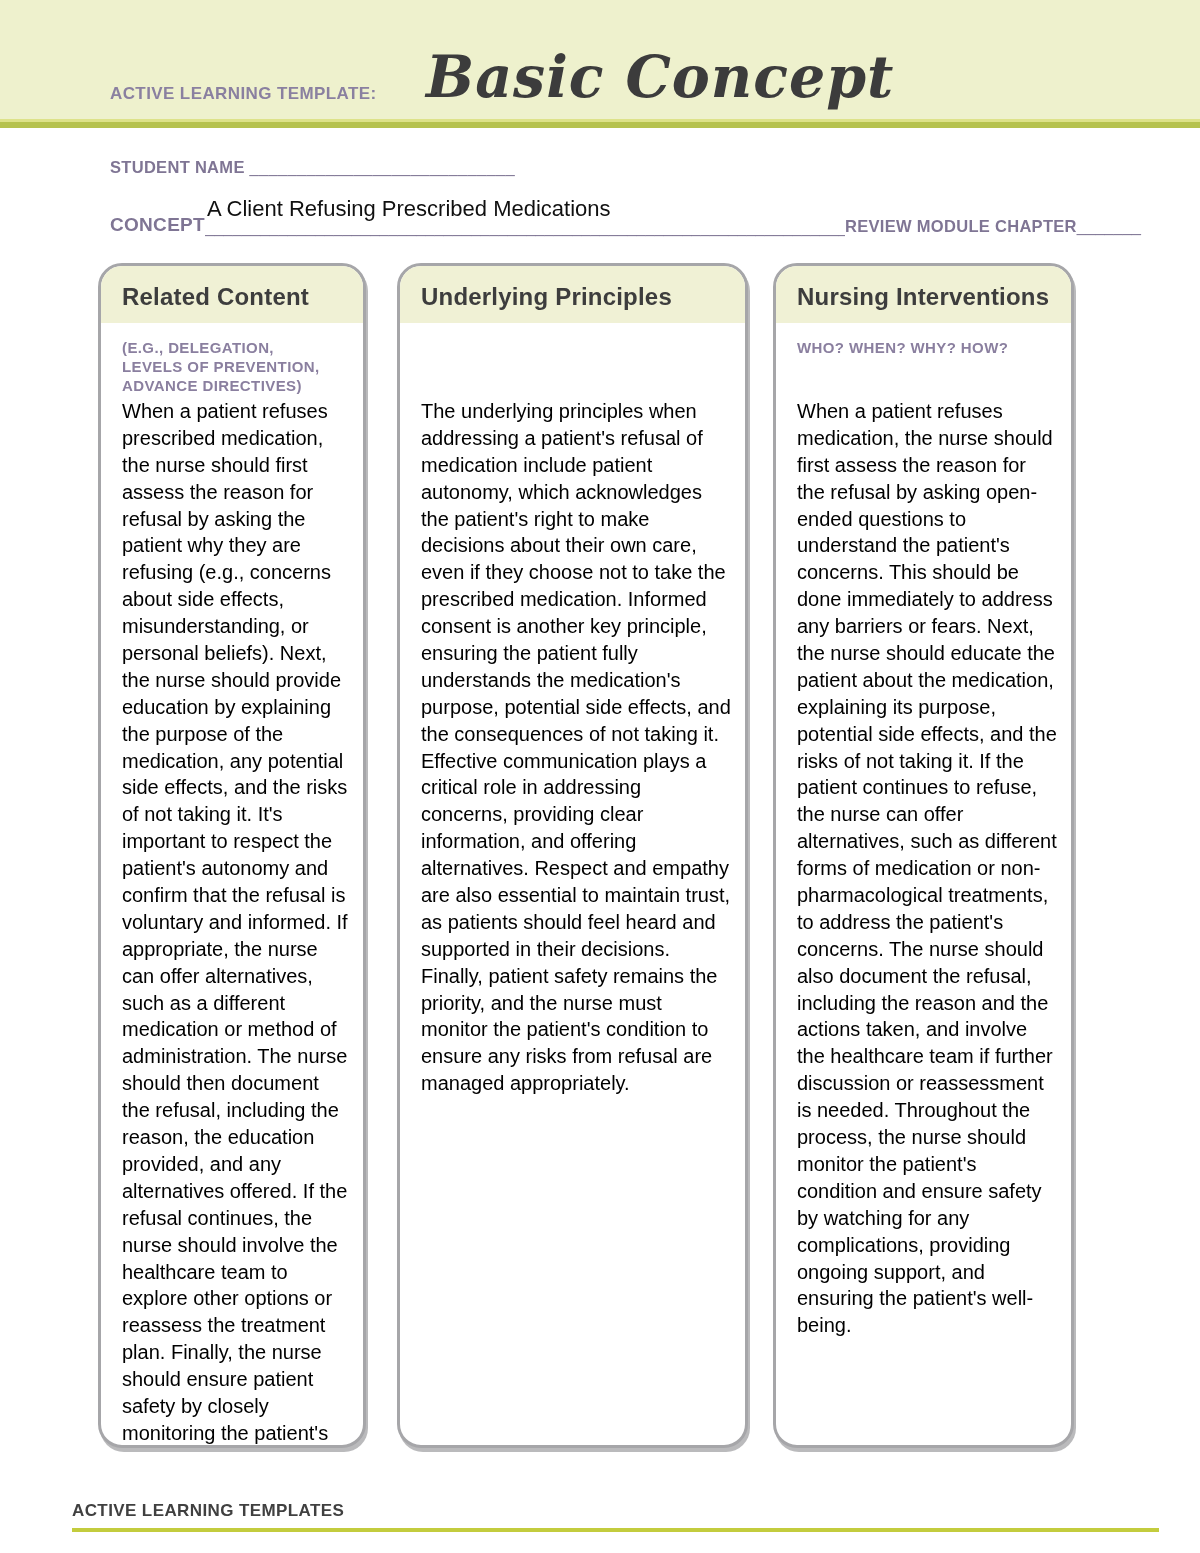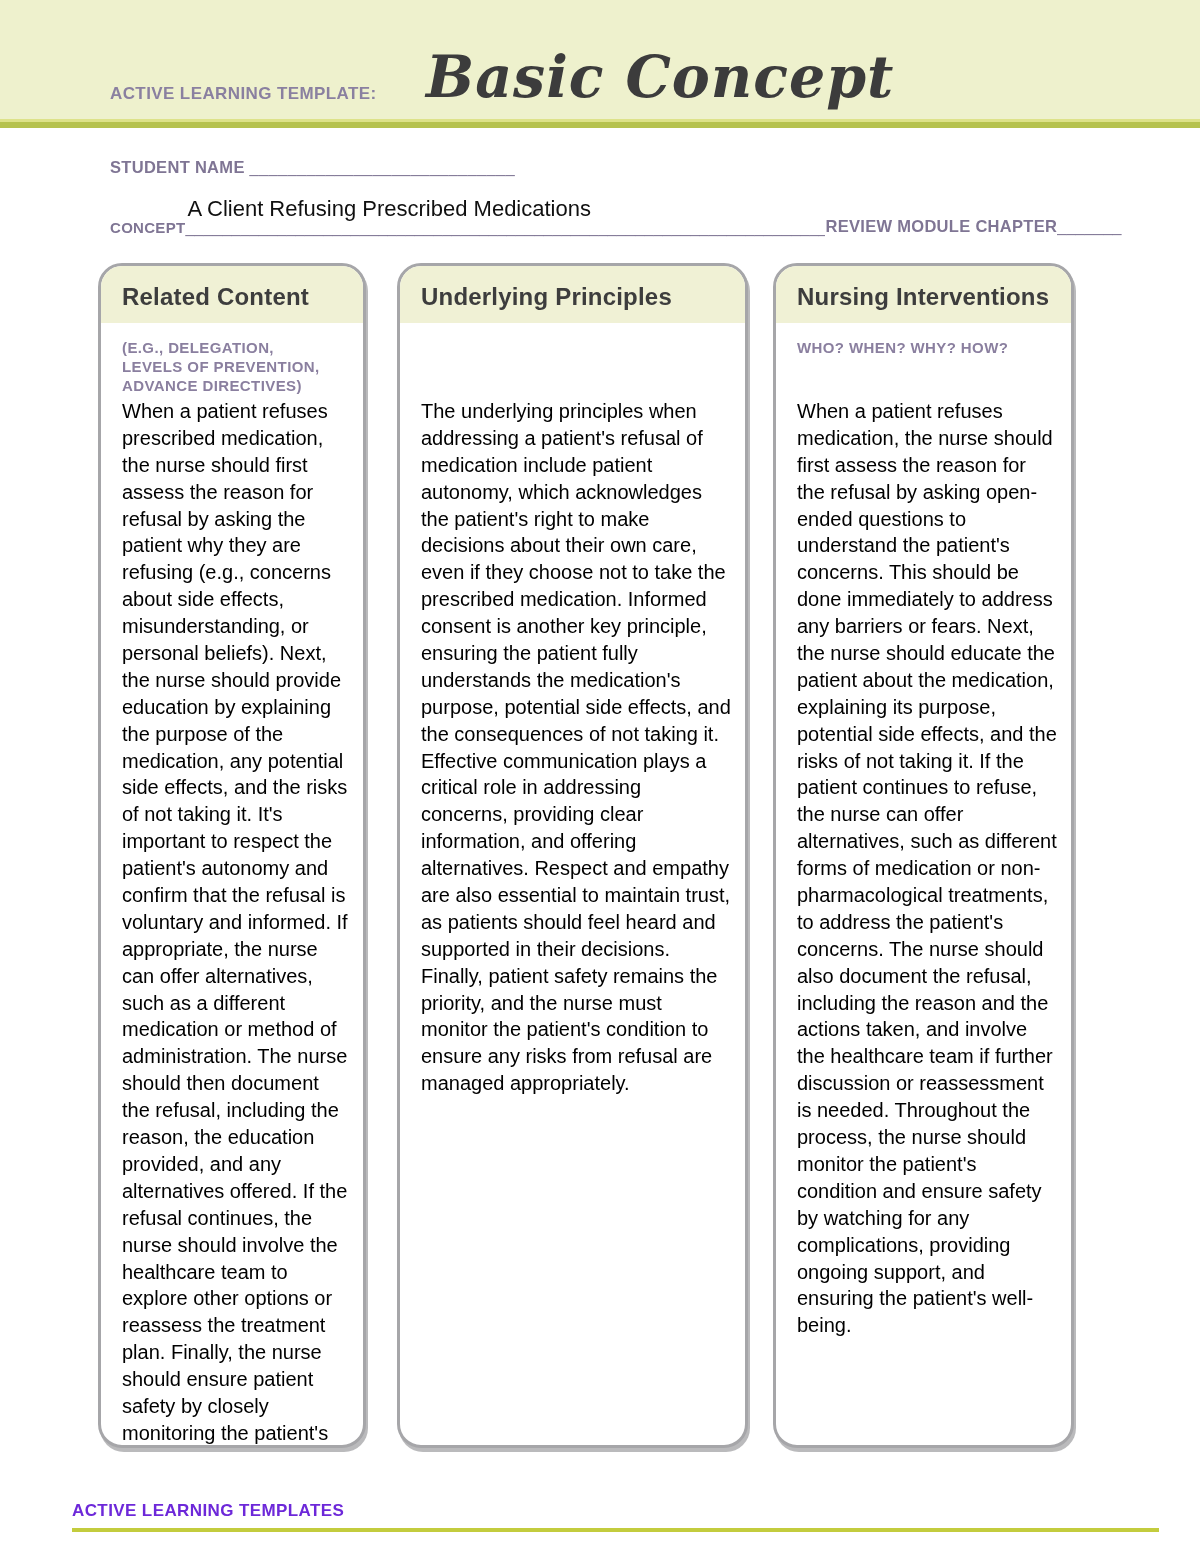--- a/index.html
+++ b/index.html
@@ -34,21 +34,21 @@
 
   
   .form-area { position:absolute; left:110px; top:158px; width:985px; }
   .purple { color:#7f7594; }
   .row-student { font-size:16.5px; font-weight:700; letter-spacing:0.3px; white-space:nowrap; }
   .row-student .blank { font-weight:400; }
   .row-concept {
     margin-top:2px;
     display:flex; align-items:flex-end; white-space:nowrap;
   }
-  .row-concept .lbl { font-size:15px; font-weight:700; letter-spacing:0.3px; padding-bottom:2px; }
+  .row-concept .lbl { font-size:19px; font-weight:700; letter-spacing:0.3px; padding-bottom:2px; }
   .fill-stack { display:flex; flex-direction:column; width:640px; }
   .concept-value {
     font-size:22px; color:#101010; line-height:1.1;
     margin-bottom:-3px; padding-left:2px;margin-top:18px;
   }
   .blank-line {
     font-size:16.5px; overflow:hidden; white-space:nowrap; line-height:1.2;
   }
   .review-group { margin-left:auto; display:flex; align-items:flex-end; padding-bottom:2px; }
   .review-group .lbl2 { font-size:16.5px; font-weight:700; letter-spacing:0.3px; }
@@ -87,21 +87,21 @@
   .card-body {
     padding:0 13px 14px 21px;
     font-size:20px; line-height:1.345;
     color:#000000;
   }
 
   
   .footer-label {
     position:absolute; left:72px; top:1501px;
     font-size:17px; font-weight:700; letter-spacing:0.4px;
-    color:#6d28d9;
+    color:#404040;
   }
   .footer-line {
     position:absolute; left:72px; top:1528px;
     width:1087px; height:4px; background:#c3cc3d;
   }
 </style>
 </head>
 <body>
 
 <div class="page">

